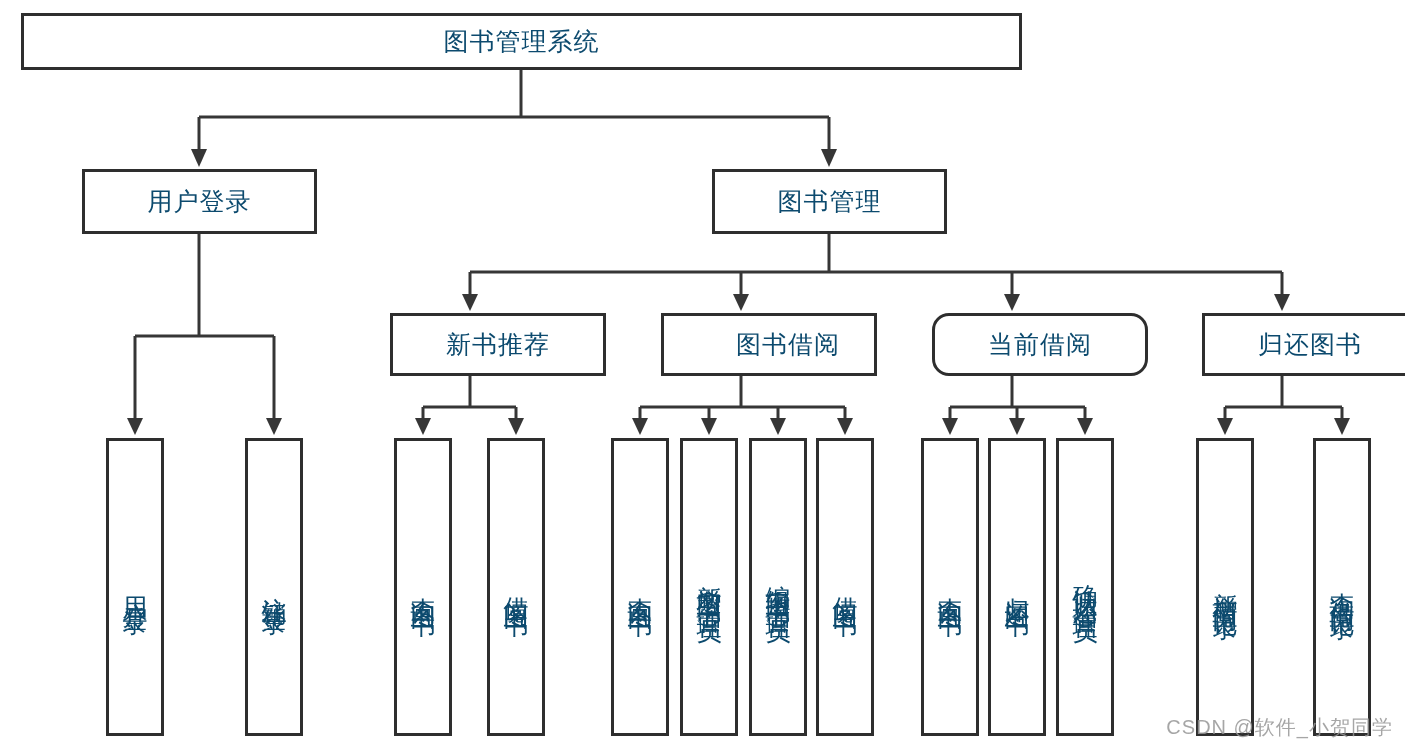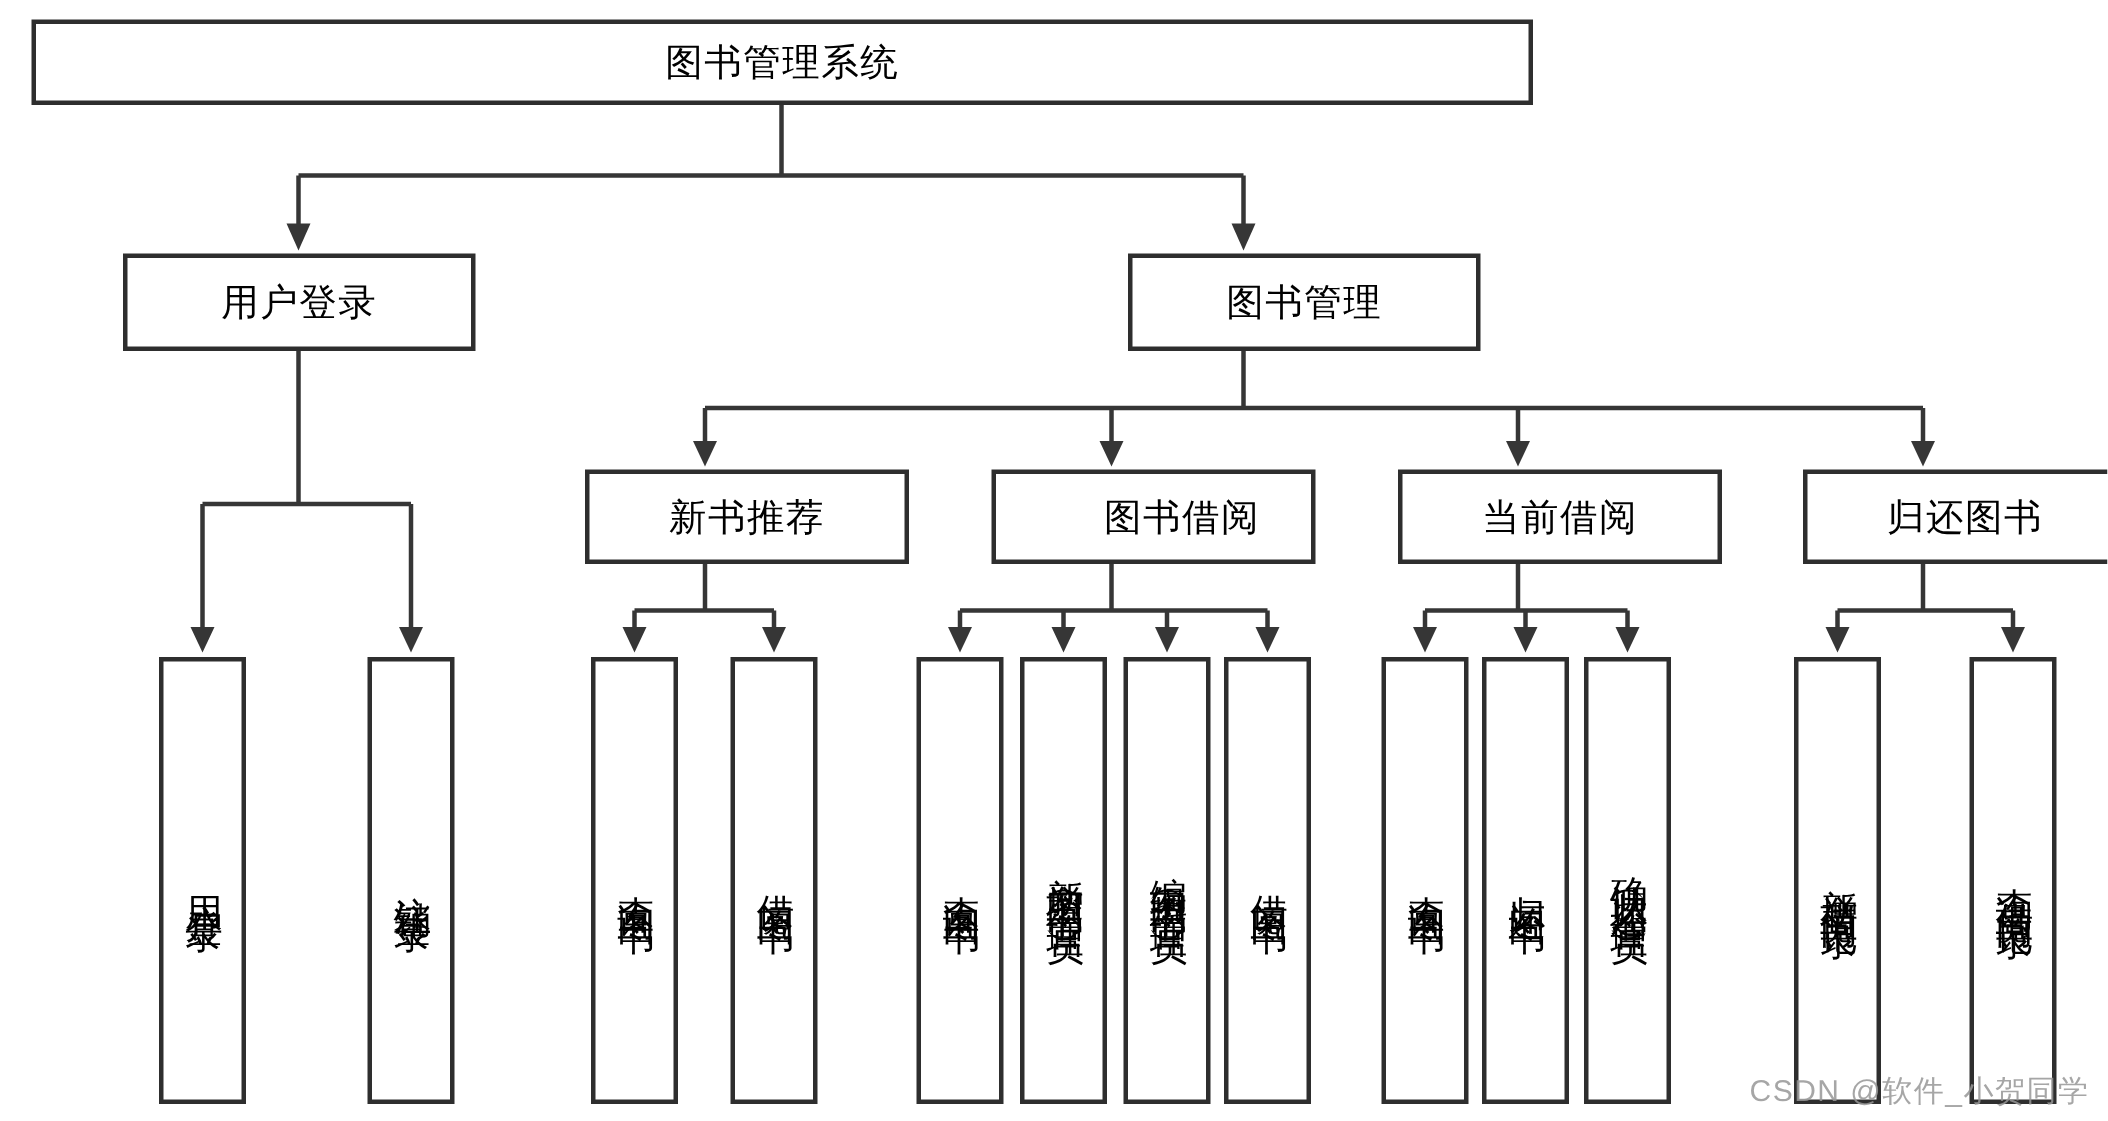--- a/index.html
+++ b/index.html
@@ -4,21 +4,21 @@
 <style>
   html,body{margin:0;padding:0;background:#ffffff;}
   .stage{
     position:relative;width:1405px;height:747px;background:#ffffff;
     font-family:"Liberation Sans","DejaVu Sans",sans-serif;overflow:hidden;
   }
   .stage svg{position:absolute;left:0;top:0;}
   .box{
     position:absolute;box-sizing:border-box;background:#ffffff;
     border:3px solid #2e2e2e;display:flex;align-items:center;justify-content:center;
-    color:#000000;font-size:25px;letter-spacing:1px;white-space:nowrap;z-index:2;
+    color:#0c4a6e;font-size:25px;letter-spacing:1px;white-space:nowrap;z-index:2;
   }
   .root{left:21px;top:13px;width:1001px;height:57px;}
   .lvl1{top:169px;width:235px;height:65px;}
   .lvl2{top:313px;width:216px;height:63px;margin-left:28px;}
   .leaf{
     top:438px;width:58px;height:298px;font-size:25px;
     writing-mode:vertical-rl;text-orientation:mixed;letter-spacing:5px;line-height:1;
   }
   .watermark{
     position:absolute;top:714px;right:12px;font-size:20px;letter-spacing:1px;
@@ -85,25 +85,25 @@
       <polygon points="1009,418 1025,418 1017,435"></polygon>
       <polygon points="1077,418 1093,418 1085,435"></polygon>
       <polygon points="1217,418 1233,418 1225,435"></polygon>
       <polygon points="1334,418 1350,418 1342,435"></polygon>
     </g>
   </svg>
 
   <div class="box root">图书管理系统</div>
 
   <div class="box lvl1" style="left:82px;">用户登录</div>
-  <div class="box lvl1" style="left:752px;">图书管理</div>
+  <div class="box lvl1" style="left:712px;">图书管理</div>
 
   <div class="box lvl2" style="left:362px;">新书推荐</div>
   <div class="box lvl2" style="left:633px;padding-left:38px;">图书借阅</div>
-  <div class="box lvl2" style="left:904px;">当前借阅</div>
+  <div class="box lvl2" style="left:904px;border-radius:17px;">当前借阅</div>
   <div class="box lvl2" style="left:1174px;">归还图书</div>
 
   <div class="box leaf" style="left:106px;">用户登录</div>
   <div class="box leaf" style="left:245px;">注销登录</div>
 
   <div class="box leaf" style="left:394px;">查询图书</div>
   <div class="box leaf" style="left:487px;">借阅图书</div>
 
   <div class="box leaf" style="left:611px;">查询图书</div>
   <div class="box leaf" style="left:680px;">新增图书（管理员）</div>

